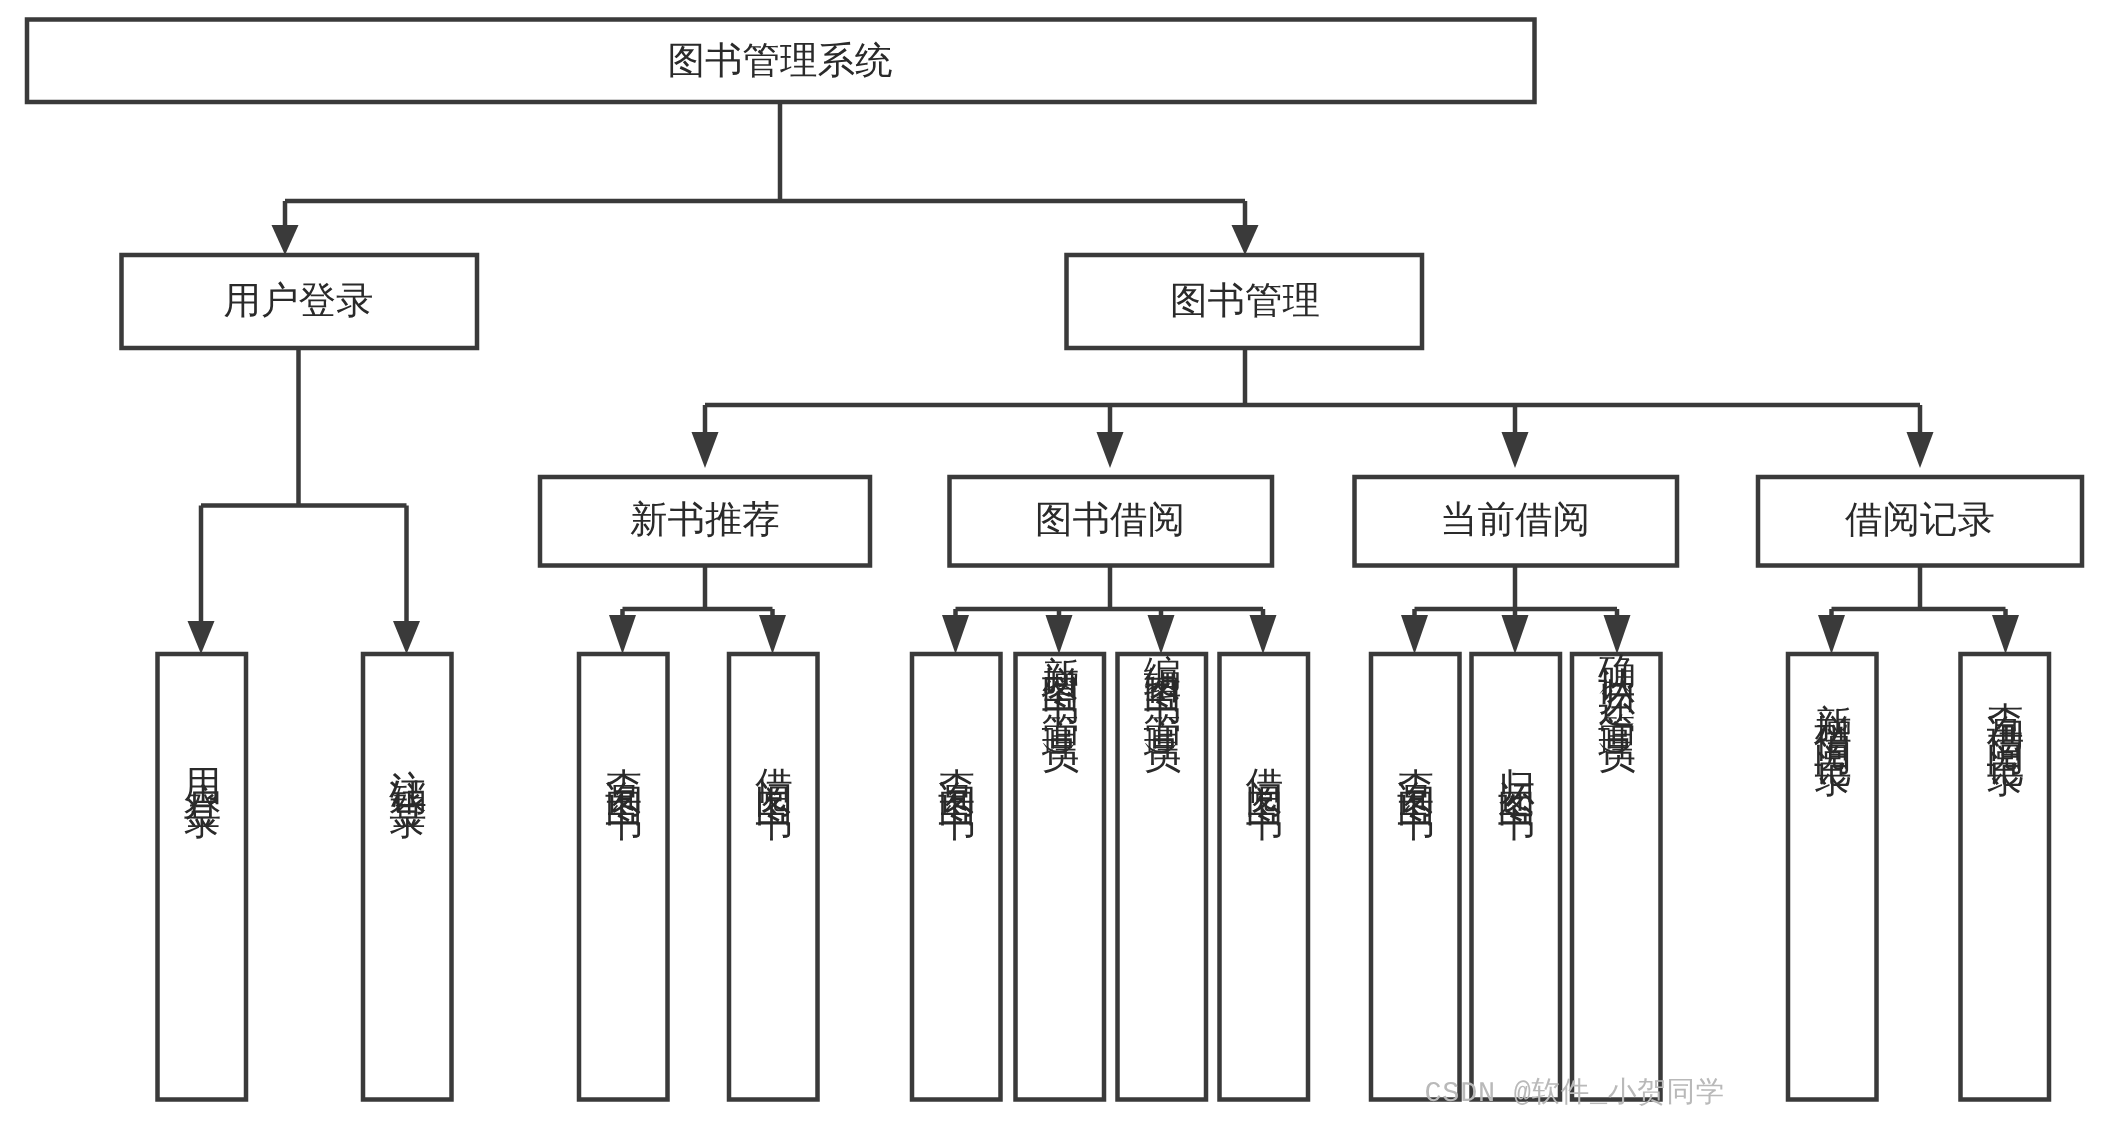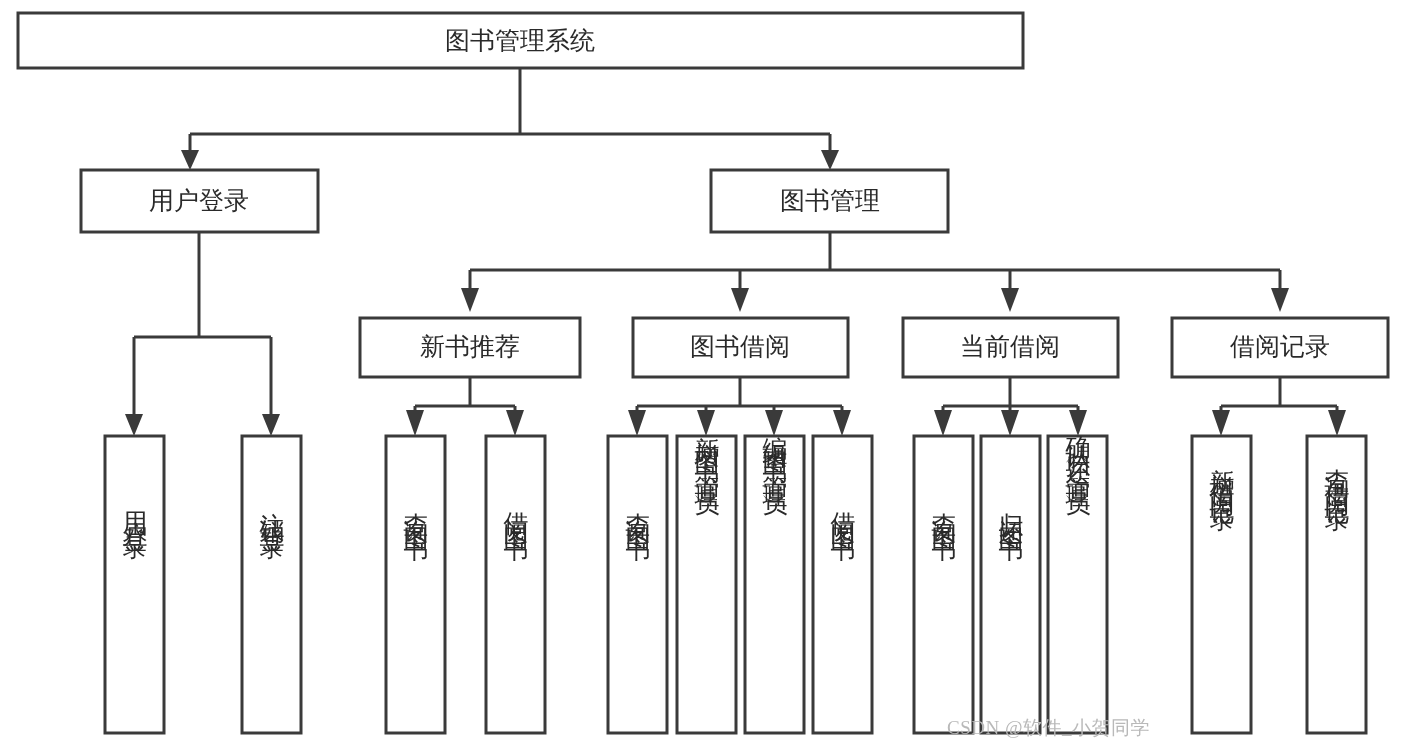--- a/index.html
+++ b/index.html
@@ -48,21 +48,21 @@
     fill: none;
   }
   .arrow-head {
     fill: #3a3a3a;
     stroke: none;
   }
   .watermark {
     position: absolute;
     right: 8px;
     bottom: 6px;
-    font-family: Liberation Serif, serif;
+    font-family: Liberation Mono, monospace;
     font-size: 19px;
     color: #b9b9b9;
     white-space: nowrap;
     letter-spacing: 0.5px;
     pointer-events: none;
   }
 </style>
 </head>
 <body>
 

